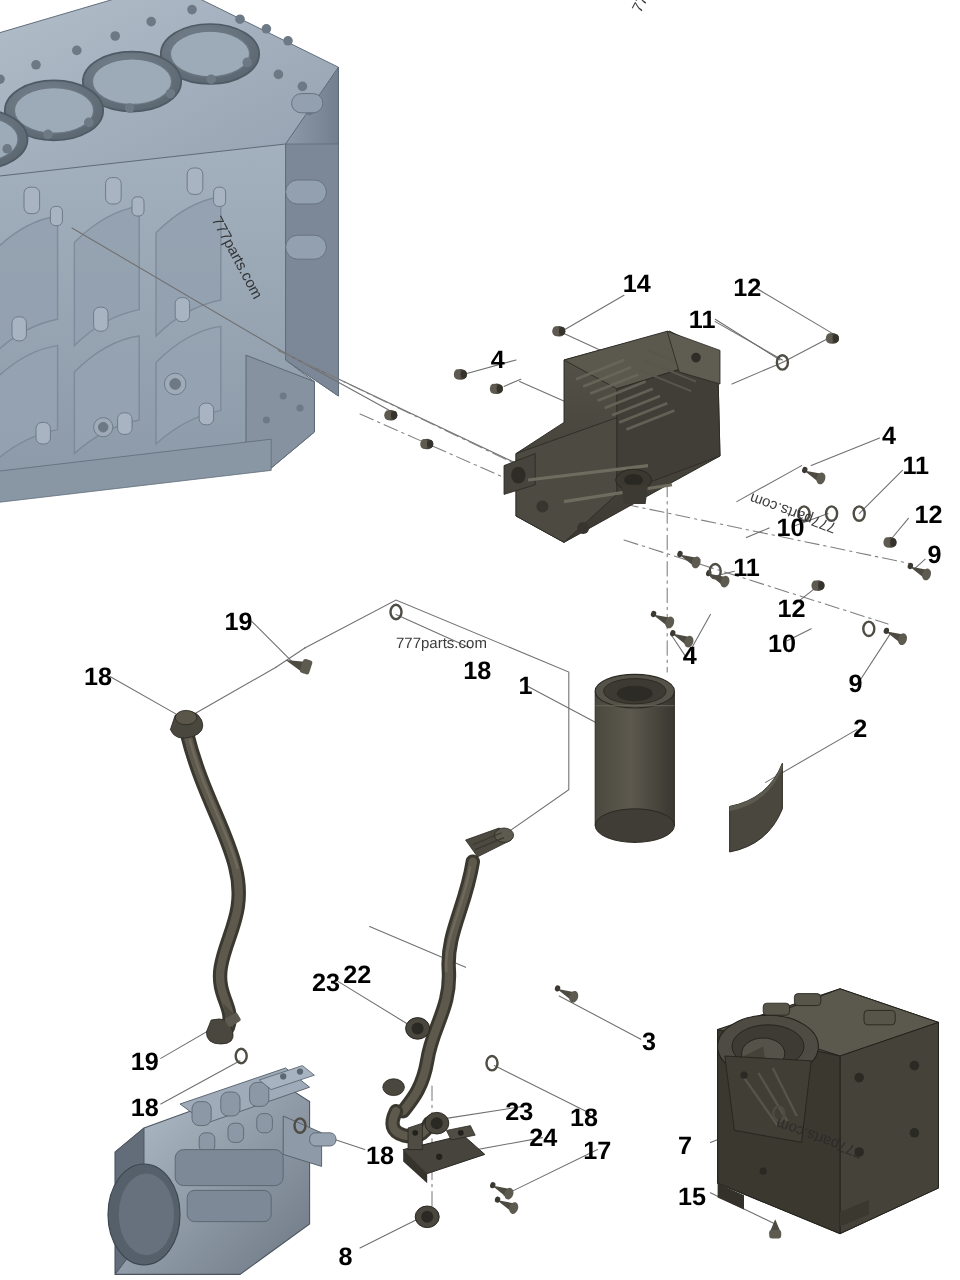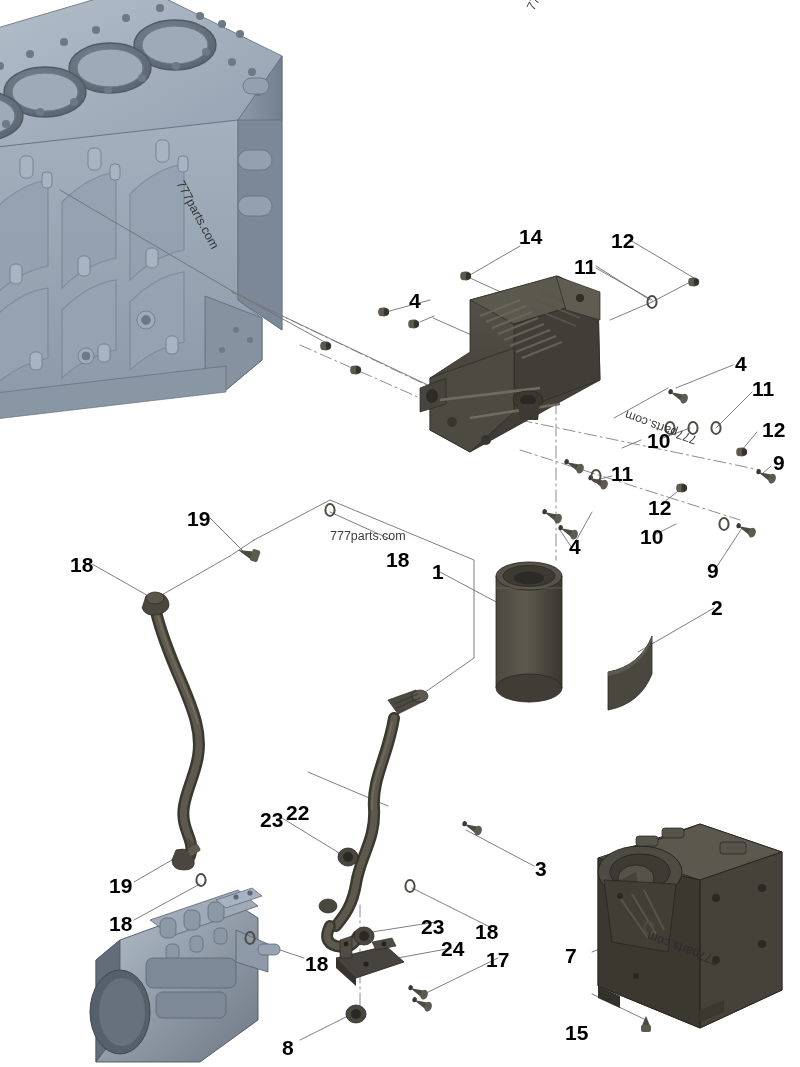--- a/index.html
+++ b/index.html
@@ -572,16 +572,16 @@
   <div class="callout" style="left:260px;top:809px;">23</div>
   <div class="callout" style="left:535px;top:858px;">3</div>
   <div class="callout" style="left:109px;top:875px;">19</div>
   <div class="callout" style="left:109px;top:913px;">18</div>
   <div class="callout" style="left:421px;top:916px;">23</div>
   <div class="callout" style="left:475px;top:921px;">18</div>
   <div class="callout" style="left:441px;top:938px;">24</div>
   <div class="callout" style="left:305px;top:953px;">18</div>
   <div class="callout" style="left:486px;top:949px;">17</div>
   <div class="callout" style="left:565px;top:945px;">7</div>
-  <div class="callout" style="left:565px;top:987px;margin-top:35px;">15</div>
+  <div class="callout" style="left:565px;top:987px;">15</div>
   <div class="callout" style="left:282px;top:1037px;">8</div>
 
 </div>
 
 </body></html>

